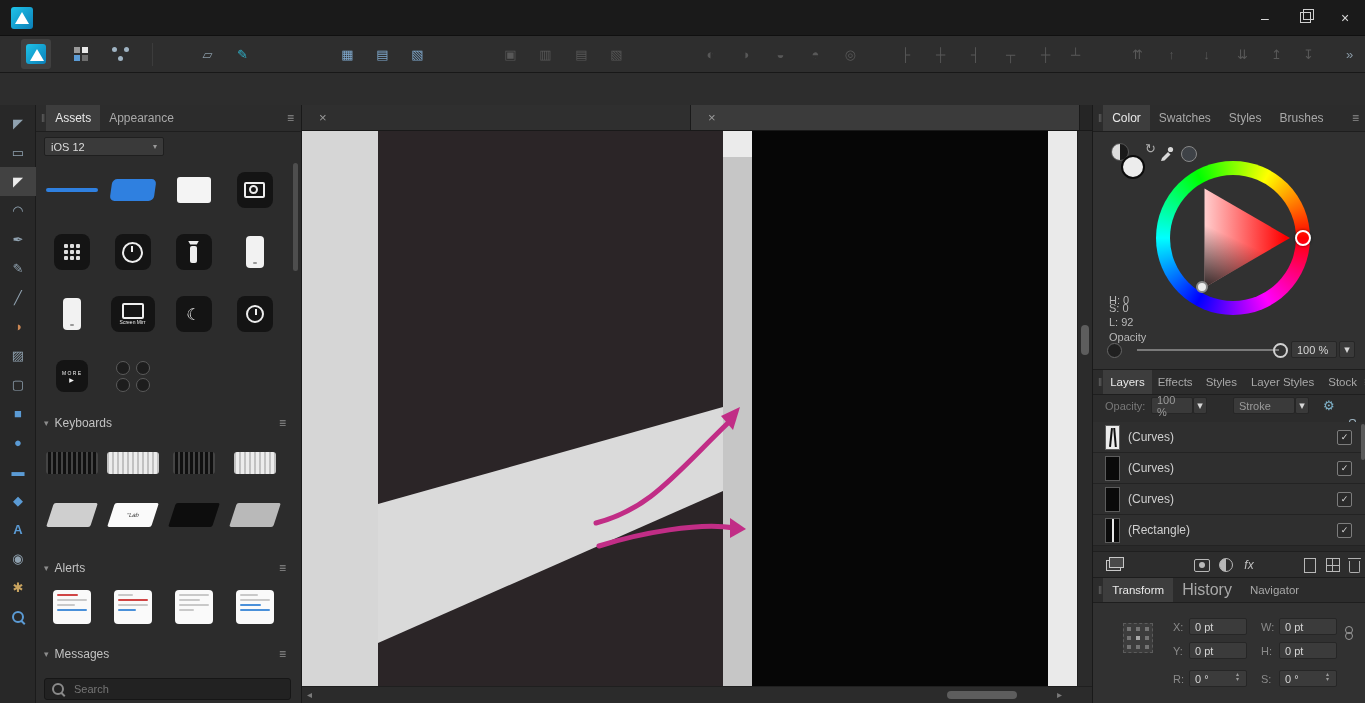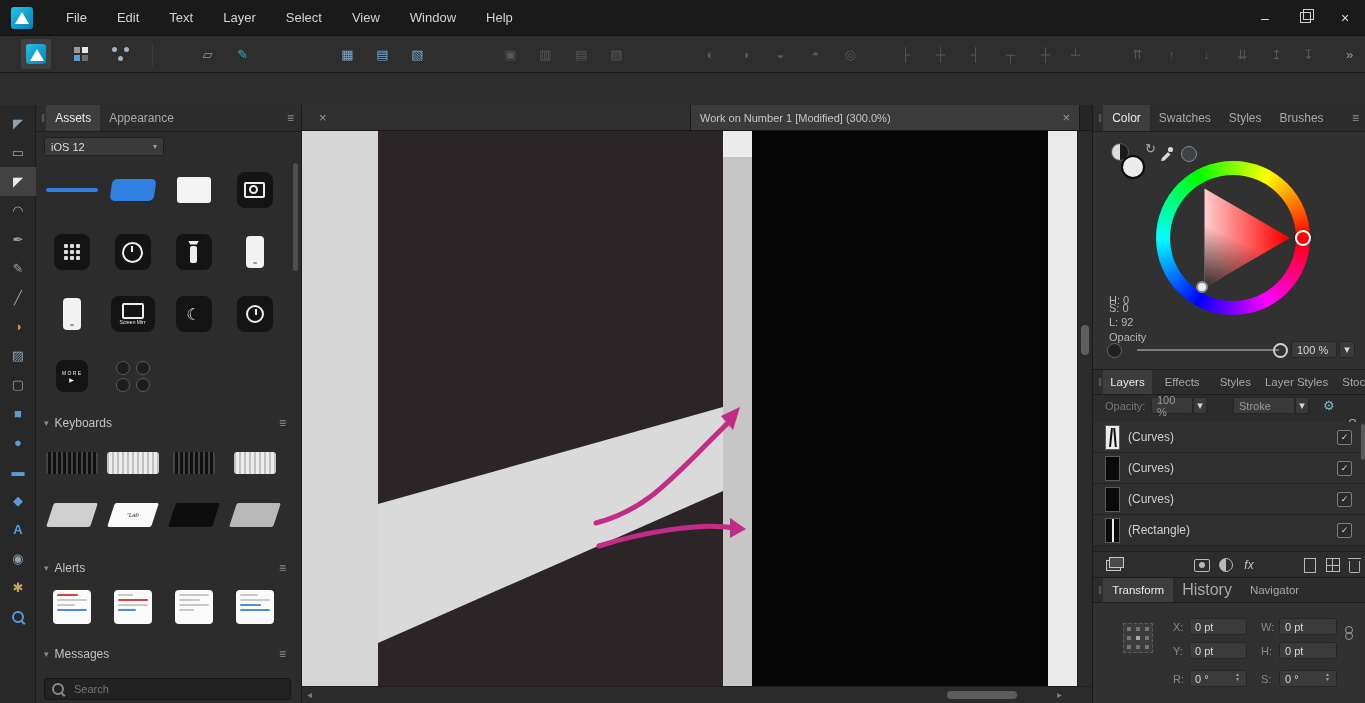--- a/index.html
+++ b/index.html
@@ -151,30 +151,20 @@
   .lscroll{position:absolute;right:1px;top:316px;width:4px;height:36px;background:#5a5a5a;border-radius:2px;}
   .barbtn{position:absolute;top:0;height:26px;display:flex;align-items:center;justify-content:center;}
 </style>
 </head>
 <body>
 
 <div id="app">
 
   <div id="titlebar" class="abs">
     <div class="applogo"></div>
-    <div class="menus">
-      <div class="menu">File</div>
-      <div class="menu">Edit</div>
-      <div class="menu">Text</div>
-      <div class="menu">Layer</div>
-      <div class="menu">Select</div>
-      <div class="menu">View</div>
-      <div class="menu">Window</div>
-      <div class="menu">Help</div>
-    </div>
     <div class="wctrls">
       <div class="wbtn">–</div>
       <div class="wbtn">
           <span class="resto"></span>
         </div>
       <div class="wbtn">×</div>
     </div>
   </div>
 
   <div id="maintoolbar" class="abs">
@@ -415,21 +405,20 @@
       <input type="text" placeholder="Search" style="">
     </div>
   </div>
 
   <div id="docarea" class="abs">
     <div class="doctabs">
       <div class="dtab">
         <span class="x">×</span>
       </div>
       <div class="dtab act">
-        <span class="t">Work on Number 1 [Modified] (300.0%)</span>
         <span class="x">×</span>
       </div>
     </div>
 
     <div class="canvaswrap">
       <svg width="775" height="555" viewBox="0 0 775 555">
         <rect x="0" y="0" width="76" height="555" fill="#d6d6d6"></rect>
         <rect x="76" y="0" width="345" height="555" fill="#2b2527"></rect>
         <polygon points="421,276 76,373 76,512 421,360" fill="#dadada"></polygon>
         <rect x="421" y="0" width="29" height="555" fill="#c6c6c6"></rect>
@@ -488,21 +477,21 @@
       <div class="track" style="left:44px;top:244px;width:142px"></div>
       <div class="handle" style="left:180px;top:238px"></div>
       <div class="valbox" style="left:198px;top:236px;width:46px">100 %</div>
       <div class="valbox" style="left:246px;top:236px;width:16px;justify-content:center">▾</div>
     </div>
 
     <div class="panelsec" style="top:264px;height:208px;background:#2c2c2c;border-top:1px solid #1d1d1d;box-sizing:border-box">
       <div class="ptabs" style="height:24px">
         <span class="grip">‖</span>
         <div class="ptab act" style="padding:0 7px;font-size:11.5px">Layers</div>
-        <div class="ptab" style="padding:0 13px;font-size:11.5px">Effects</div>
+        <div class="ptab" style="padding:0 6px;font-size:11.5px">Effects</div>
         <div class="ptab" style="padding:0 7px;font-size:11.5px">Styles</div>
         <div class="ptab" style="padding:0 7px;font-size:11.5px">Layer Styles</div>
         <div class="ptab" style="padding:0 7px;font-size:11.5px">Stock</div>
         <span class="pmenu">≡</span>
       </div>
       <span class="abs" style="left:12px;top:30px;font-size:11px;color:#787878">Opacity:</span>
       <div class="valbox" style="left:58px;top:27px;width:42px;color:#9a9a9a">100 %</div>
       <div class="valbox" style="left:100px;top:27px;width:14px;justify-content:center">▾</div>
       <div class="valbox" style="left:140px;top:27px;width:62px;color:#9a9a9a">Stroke</div>
       <div class="valbox" style="left:202px;top:27px;width:14px;justify-content:center">▾</div>

